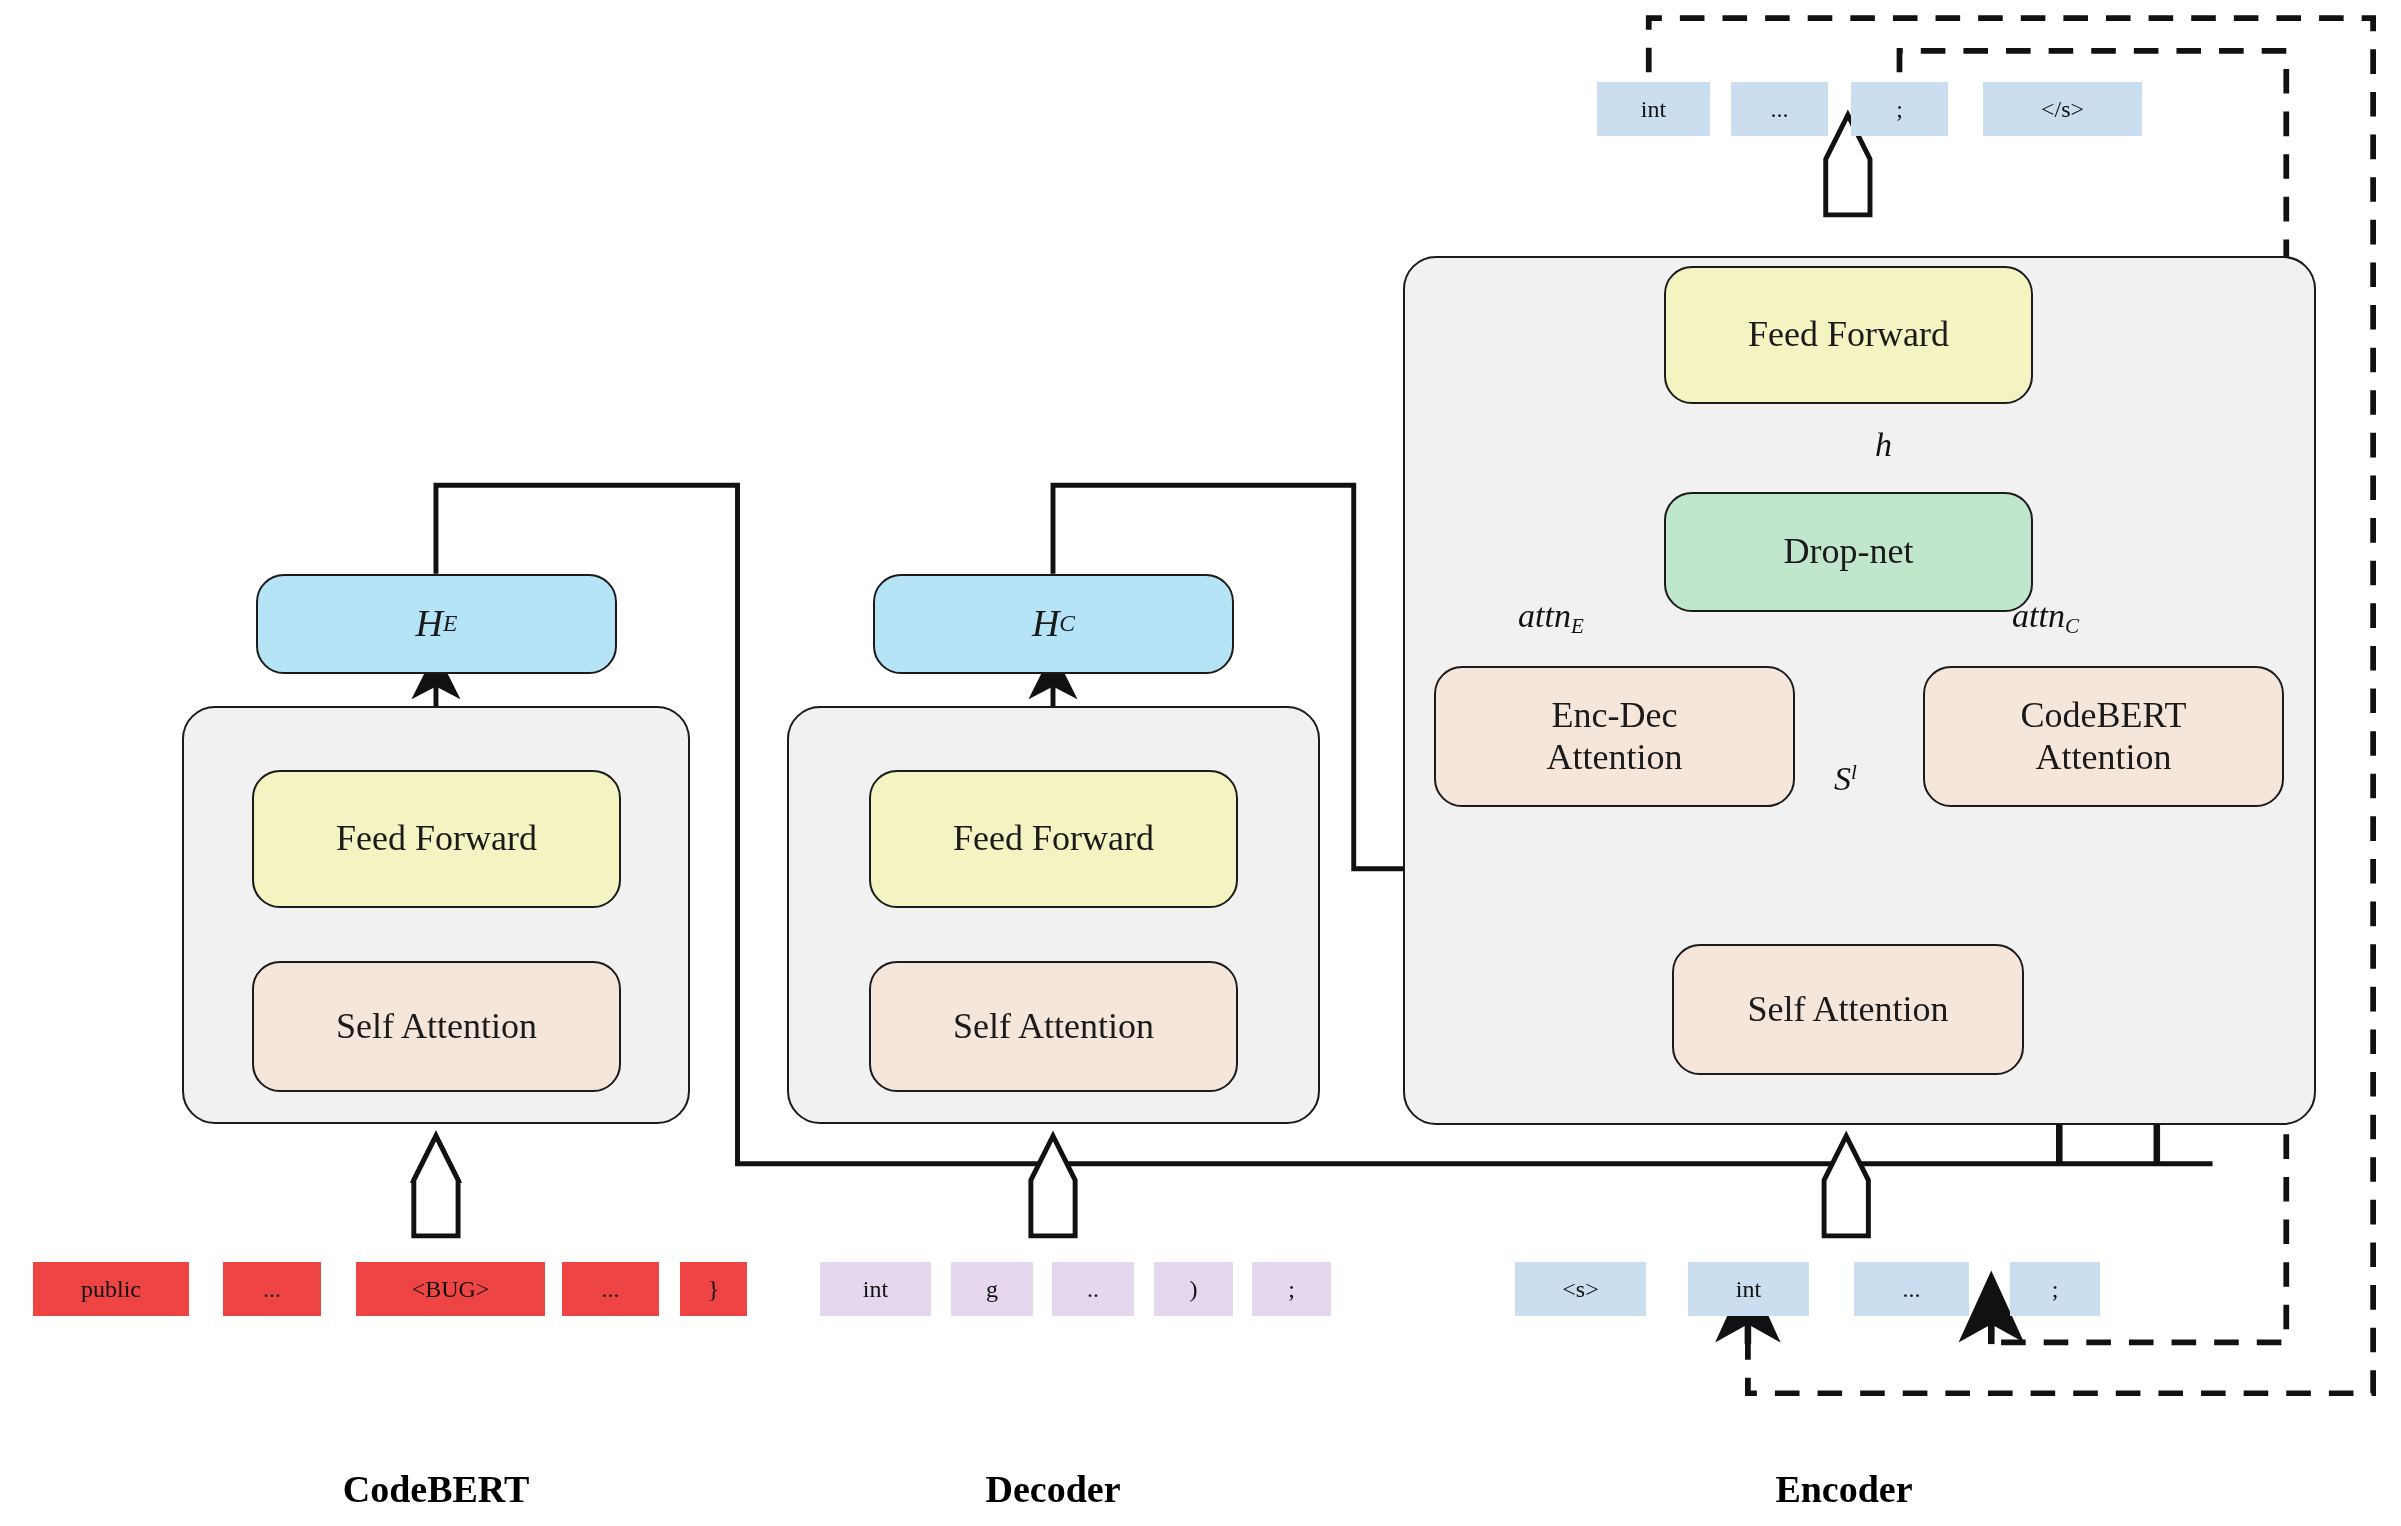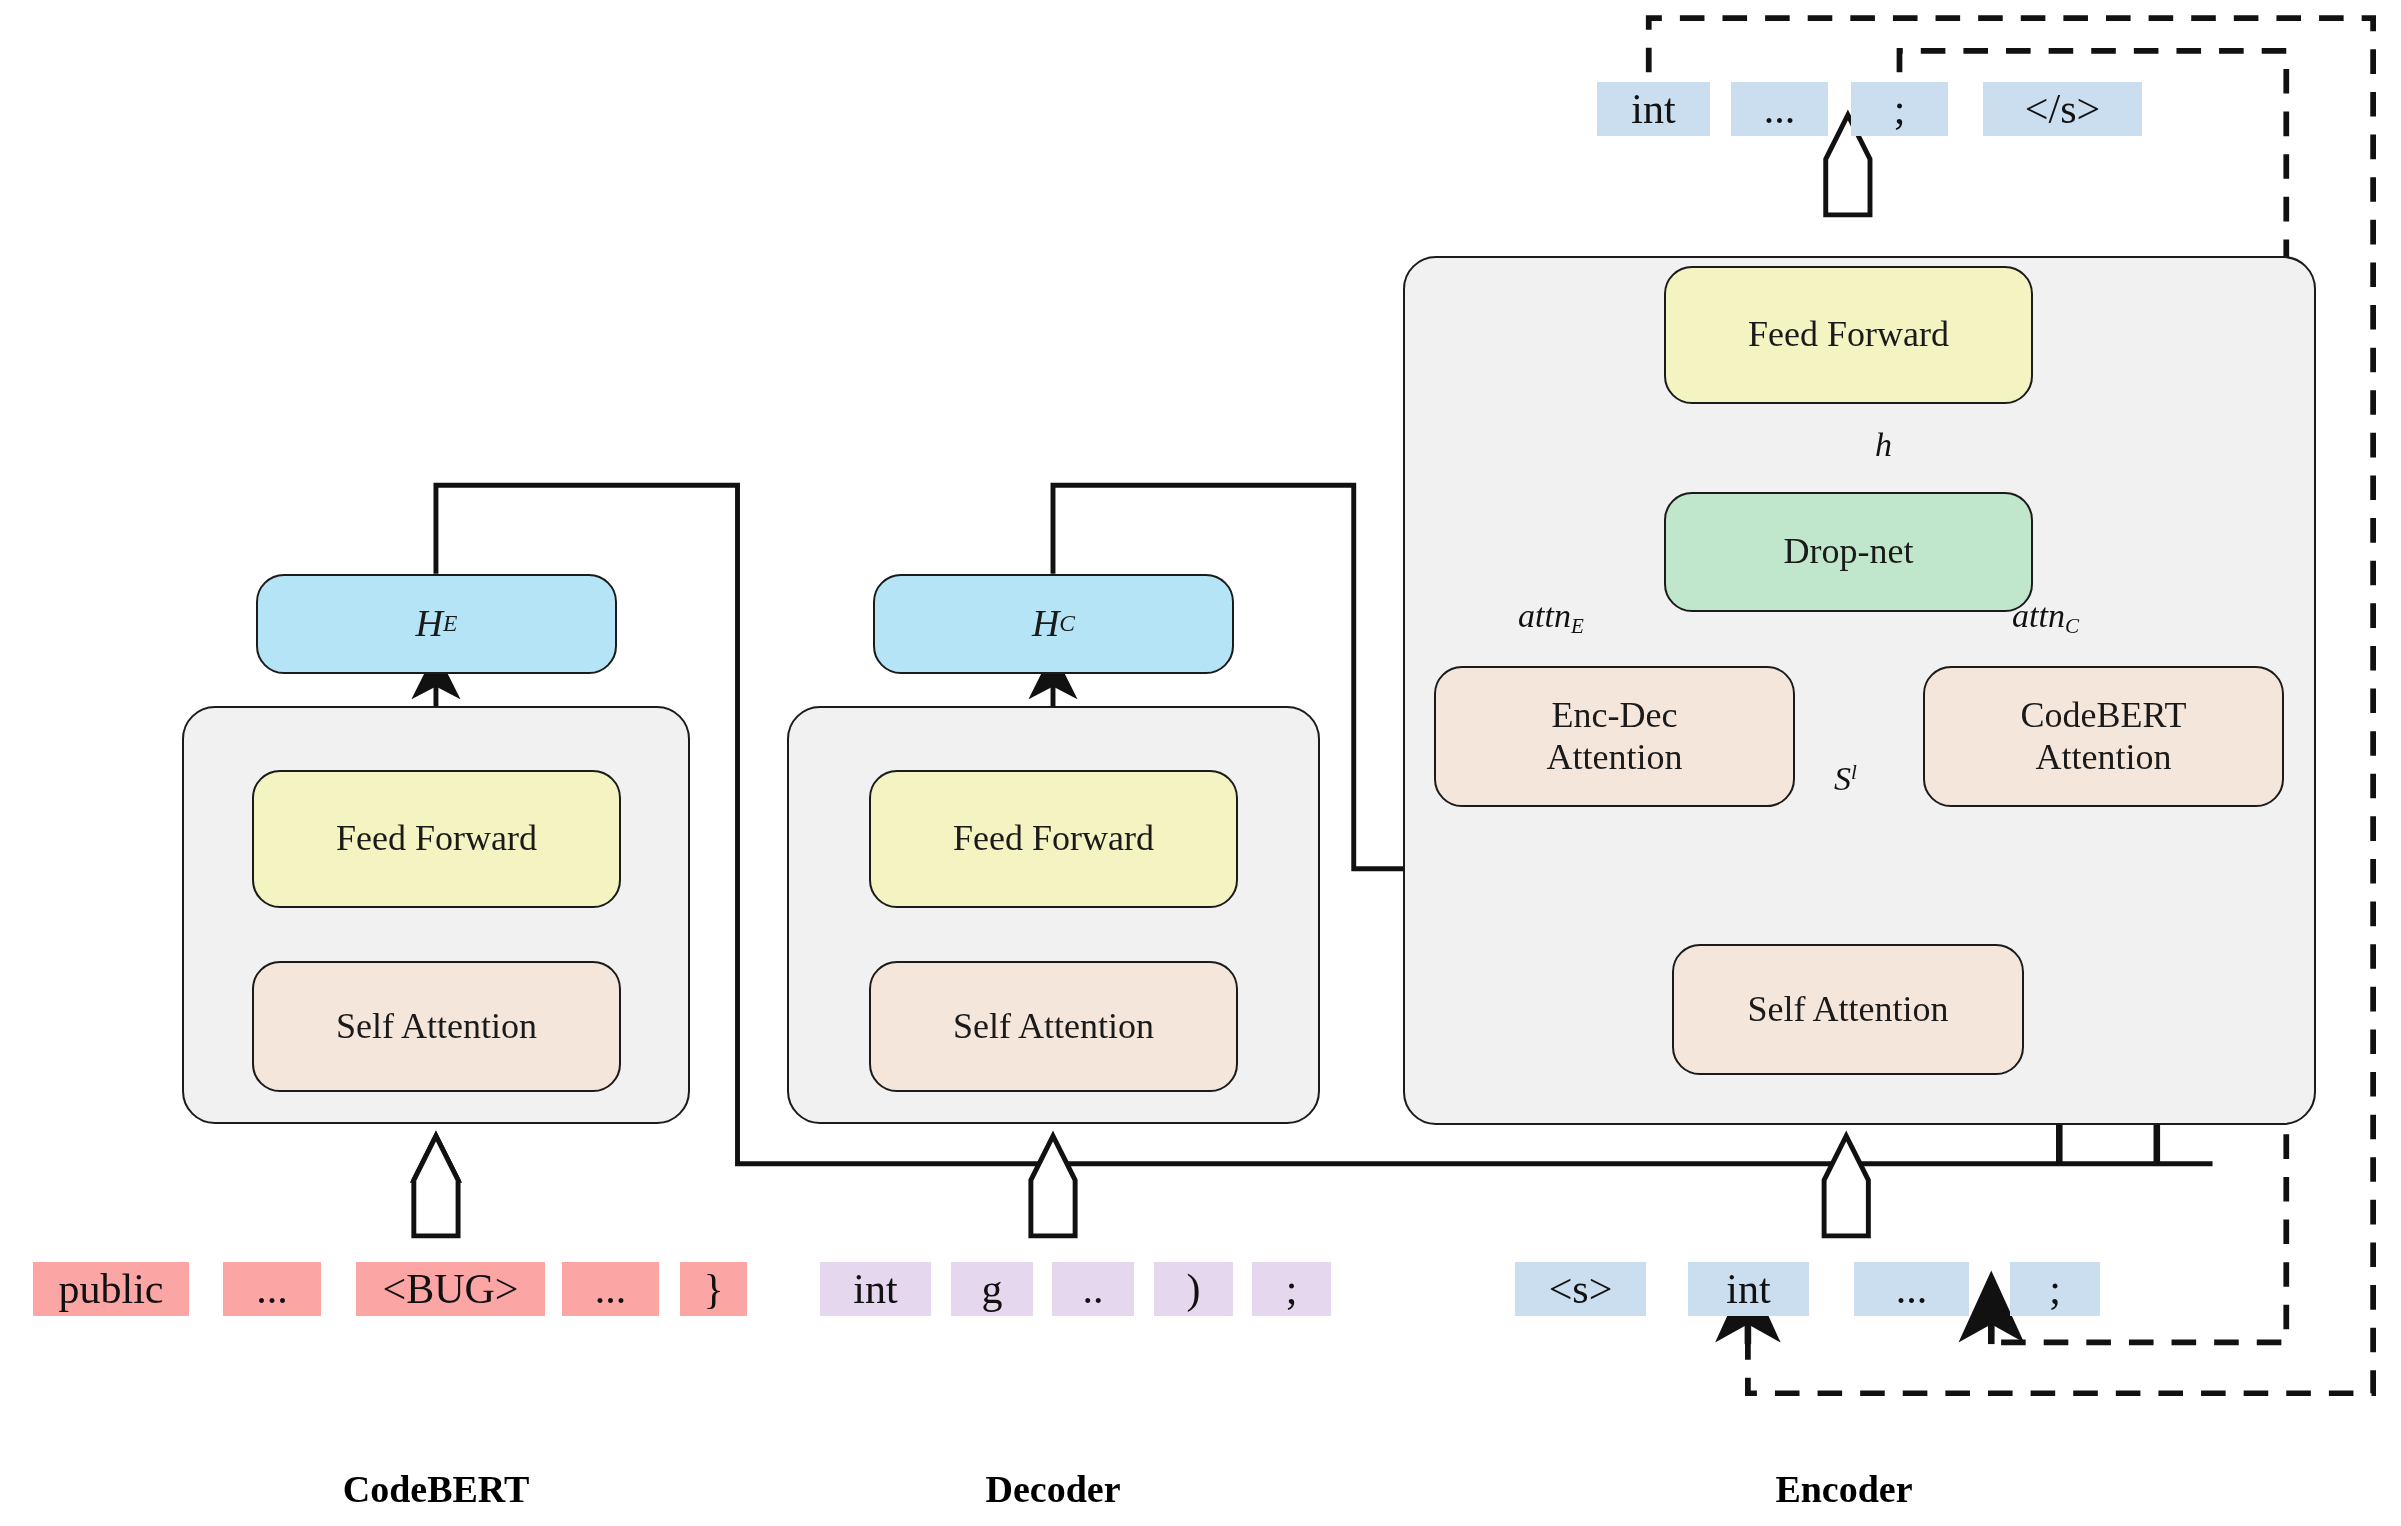--- a/index.html
+++ b/index.html
@@ -6,24 +6,24 @@
   body{font-family:"Liberation Serif", serif;}
   #stage{position:relative;width:2401px;height:1527px;background:#fff;overflow:hidden;}
   svg.layer{position:absolute;left:0;top:0;width:2401px;height:1527px;}
 
   .mod-label{
     position:absolute;font-family:"Liberation Serif",serif;font-weight:bold;
     font-size:38px;color:#000;text-align:center;white-space:nowrap;
   }
   .tok{
     position:absolute;display:flex;align-items:center;justify-content:center;
-    font-family:"Liberation Serif",serif;font-size:42px;color:#111;
+    font-family:"Liberation Serif",serif;font-size:24px;color:#111;
     box-sizing:border-box;
   }
-  .tok.orange{background:#fca5a5;}
+  .tok.orange{background:#ef4444;}
   .tok.purple{background:#E4D7EE;}
   .tok.blue{background:#CBDEF0;}
 
   .nodebox{
     position:absolute;display:flex;align-items:center;justify-content:center;
     text-align:center;box-sizing:border-box;
     font-family:"Liberation Serif",serif;color:#1a1a1a;
     border:2.5px solid #1b1b1b;border-radius:28px;line-height:1.15;
   }
   .nodebox.ff{background:#F4F4C2;font-size:36px;}

